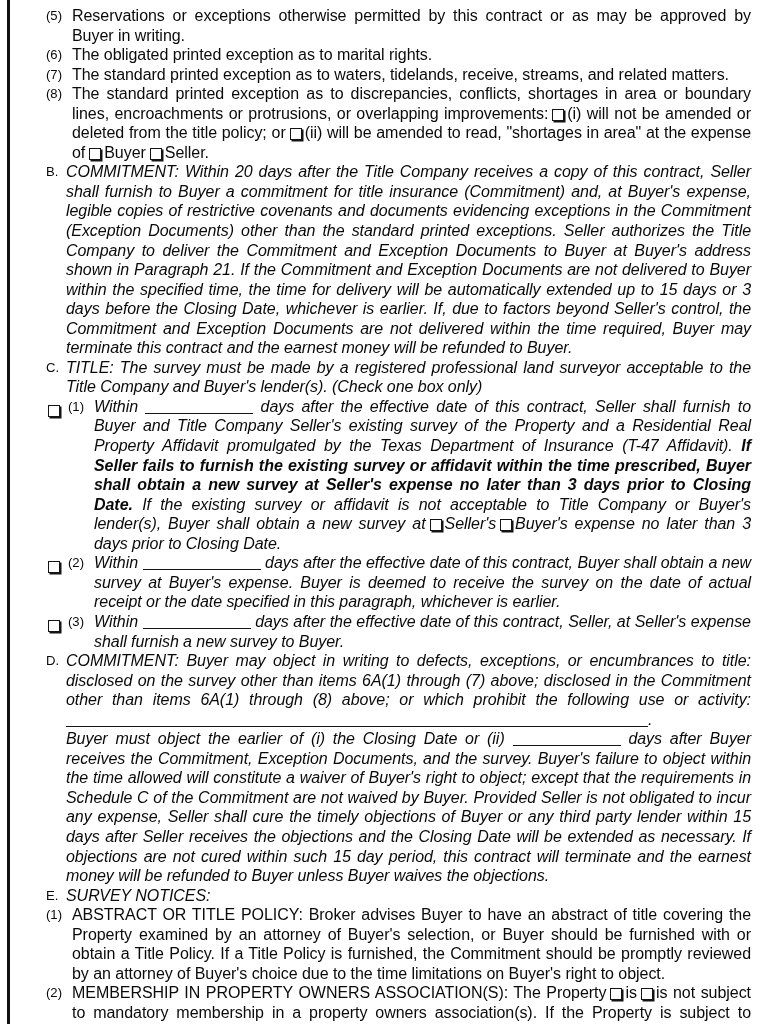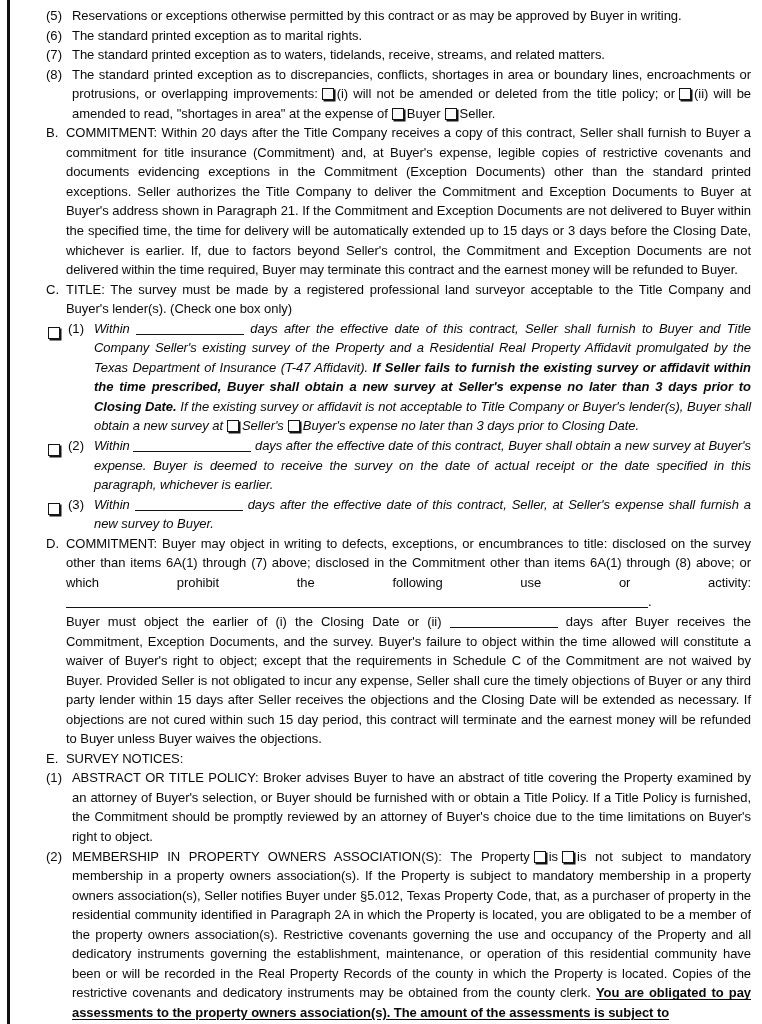--- a/index.html
+++ b/index.html
@@ -42,38 +42,39 @@
     width: 705px;
   }
 
   
   .row {
     display: flex;
     align-items: flex-start;
   }
 
   .para {
-    font-size: 13px;
+    font-size: 16px;
     line-height: 19.55px;
     text-align: justify;
     text-justify: inter-word;
     letter-spacing: -0.05px;
     word-spacing: 0px;
   }
 
   
   .lettered > .marker {
     width: 20px;
     flex: 0 0 20px;
     font-size: 13.1px;
     line-height: 19.55px;
     text-align: left;
   }
   .lettered > .content {
     flex: 1 1 auto;
+    font-style: italic;
   }
 
   
   .numbered {
     margin-left: 16px;
   }
   .numbered > .marker {
     width: 26px;
     flex: 0 0 26px;
     font-size: 13.1px;
@@ -156,21 +157,21 @@
 <div class="page">
   <div class="body-col">
 
     <div class="row numbered blk">
       <div class="marker">(5)</div>
       <div class="content para">Reservations or exceptions otherwise permitted by this contract or as may be approved by Buyer in writing.</div>
     </div>
 
     <div class="row numbered blk">
       <div class="marker">(6)</div>
-      <div class="content para">The standard printed exception as to marital rights.</div>
+      <div class="content para">The obligated printed exception as to marital rights.</div>
     </div>
 
     <div class="row numbered blk">
       <div class="marker">(7)</div>
       <div class="content para">The standard printed exception as to waters, tidelands, receive, streams, and related matters.</div>
     </div>
 
     <div class="row numbered blk">
       <div class="marker">(8)</div>
       <div class="content para"><span>The standard printed exception as to discrepancies, conflicts, shortages in area or boundary lines, encroachments or protrusions, or overlapping improvements:</span><span class="cbox cbox-inline"></span><span>(i) will not be amended or deleted from the title policy; or</span><span class="cbox cbox-inline"></span><span>(ii) will be amended to read, "shortages in area" at the expense of</span><span class="cbox cbox-inline"></span><span>Buyer</span><span class="cbox cbox-inline"></span><span>Seller</span><span>.</span></div>

